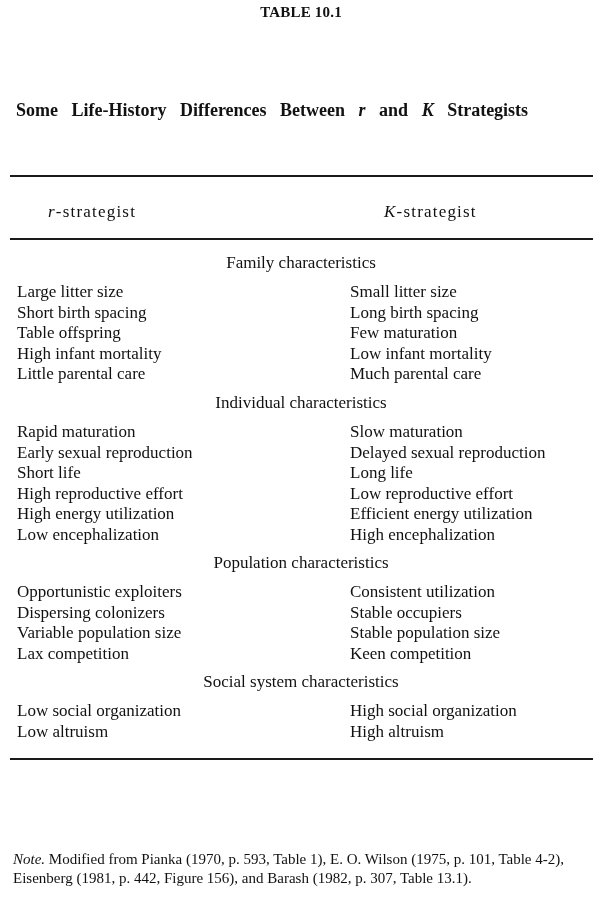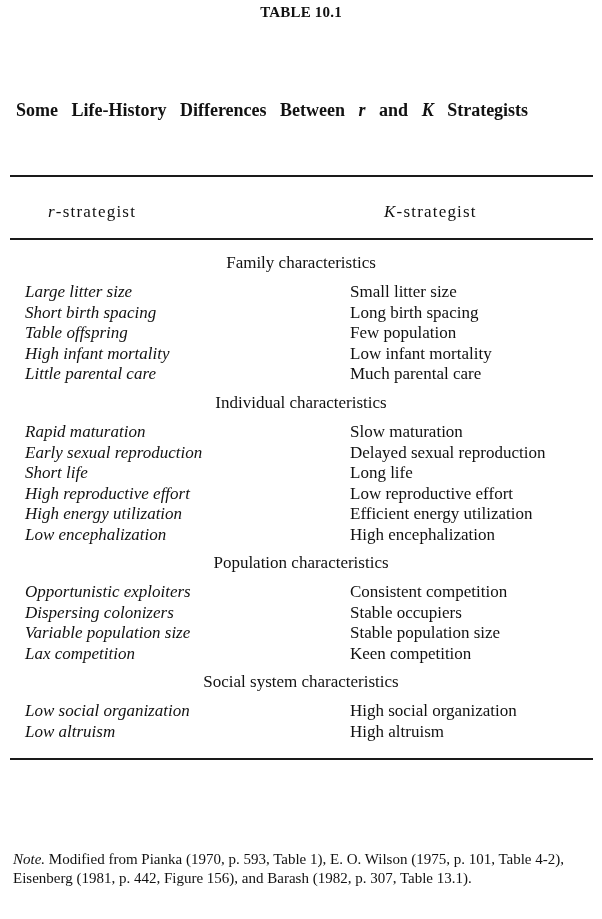--- a/index.html
+++ b/index.html
@@ -28,21 +28,21 @@
     .col-header {
       position: absolute; top: 202px; font-weight: normal; font-size: 17px; letter-spacing: 1.2px;
     }
     .col-header i { font-style: italic; }
     .col-header.left { left: 48px; }
     .col-header.right { left: 384px; text-align: right; }
     .section-heading {
       position: absolute; left: 0; width: 602px; text-align: center; font-size: 17px;
     }
     .row { position: absolute; left: 0; width: 602px; height: 21px; font-size: 17px; white-space: nowrap; }
-    .row .cell-r { position: absolute; left: 25px; font-style: italic; }
+    .row .cell-r { position: absolute; left: 17px; }
     .row .cell-k { position: absolute; left: 350px; }
     .note {
       position: absolute; top: 850px; left: 13px; width: 560px; font-size: 15px; line-height: 19px;
     }
     .note i { font-style: italic; }
   </style>
 </head>
 <body>
 
 <div class="table-number">TABLE 10.1</div>
@@ -60,21 +60,21 @@
 <div class="row" style="top:282px">
     <span class="cell-r">Large litter size</span>
     <span class="cell-k">Small litter size</span>
   </div>
 <div class="row" style="top:302.5px">
     <span class="cell-r">Short birth spacing</span>
     <span class="cell-k">Long birth spacing</span>
   </div>
 <div class="row" style="top:323px">
     <span class="cell-r">Table offspring</span>
-    <span class="cell-k">Few population</span>
+    <span class="cell-k">Few maturation</span>
   </div>
 <div class="row" style="top:343.5px">
     <span class="cell-r">High infant mortality</span>
     <span class="cell-k">Low infant mortality</span>
   </div>
 <div class="row" style="top:364px">
     <span class="cell-r">Little parental care</span>
     <span class="cell-k">Much parental care</span>
   </div>
 
@@ -100,21 +100,21 @@
     <span class="cell-k">Efficient energy utilization</span>
   </div>
 <div class="row" style="top:524.5px">
     <span class="cell-r">Low encephalization</span>
     <span class="cell-k">High encephalization</span>
   </div>
 
 <div class="section-heading" style="top:553px">Population characteristics</div>
 <div class="row" style="top:582px">
     <span class="cell-r">Opportunistic exploiters</span>
-    <span class="cell-k">Consistent competition</span>
+    <span class="cell-k">Consistent utilization</span>
   </div>
 <div class="row" style="top:602.5px">
     <span class="cell-r">Dispersing colonizers</span>
     <span class="cell-k">Stable occupiers</span>
   </div>
 <div class="row" style="top:623px">
     <span class="cell-r">Variable population size</span>
     <span class="cell-k">Stable population size</span>
   </div>
 <div class="row" style="top:643.5px">

